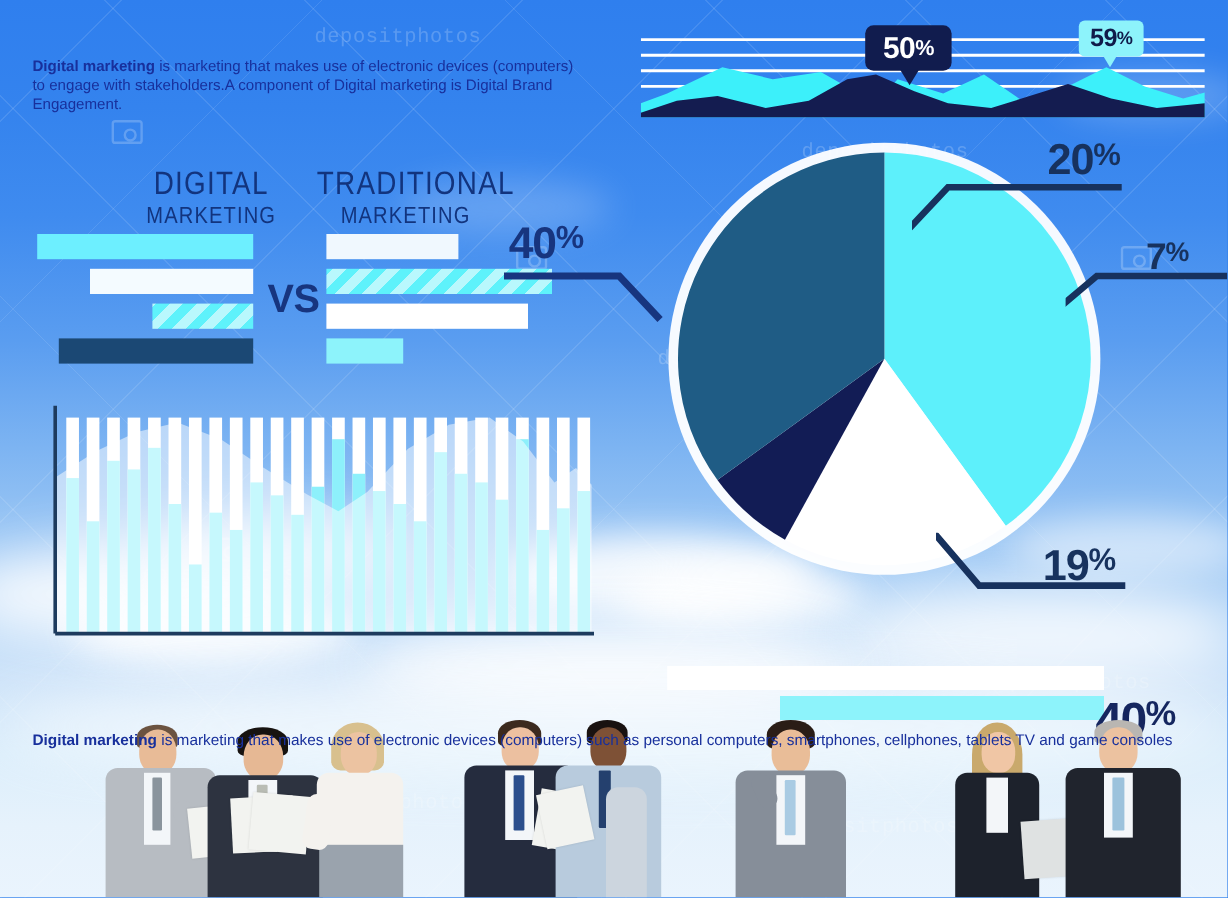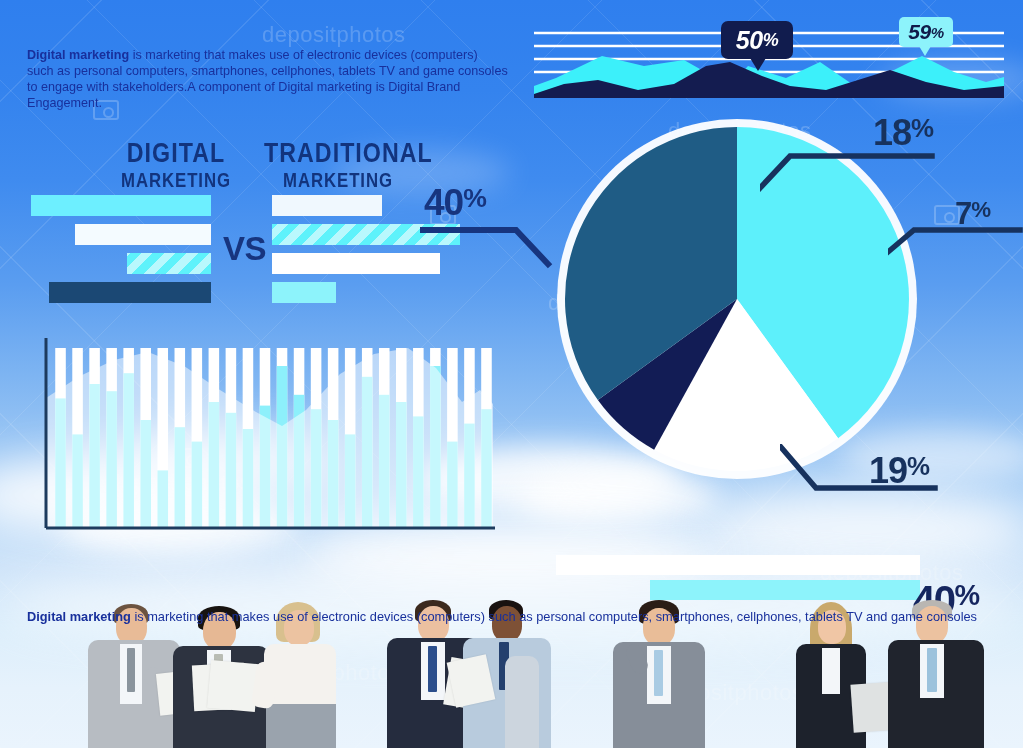--- a/index.html
+++ b/index.html
@@ -26,21 +26,21 @@
   
   .wm-grid{
     position:absolute;inset:0;
     background-image:
       repeating-linear-gradient(45deg, rgba(255,255,255,.10) 0 1px, transparent 1px 118px),
       repeating-linear-gradient(-45deg, rgba(255,255,255,.10) 0 1px, transparent 1px 118px);
     pointer-events:none;
   }
   .wm-word{
     position:absolute;color:rgba(255,255,255,.20);
-    font-size:22px;letter-spacing:.5px;font-family:Liberation Sans, sans-serif;
+    font-size:17px;letter-spacing:.5px;font-family:Liberation Mono, monospace;
     transform:rotate(0deg);white-space:nowrap;pointer-events:none;
   }
   .wm-cam{
     position:absolute;width:22px;height:16px;border:2px solid rgba(255,255,255,.22);
     border-radius:3px;pointer-events:none;
   }
   .wm-cam::after{
     content:"";position:absolute;left:50%;top:50%;width:7px;height:7px;
     margin:-3.5px 0 0 -3.5px;border:2px solid rgba(255,255,255,.22);border-radius:50%;
   }
@@ -53,21 +53,20 @@
   }
   .top-para b{font-weight:bold;}
 
   
   .area-panel{position:absolute;left:534px;top:20px;width:470px;height:78px;}
   .area-panel svg{display:block;}
   .tip{
     position:absolute;display:flex;align-items:center;justify-content:center;
     font-weight:bold;font-family:"Liberation Sans",sans-serif;
     letter-spacing:-.5px;
-    font-style:italic;
   }
   .tip-dark{
     left:721px;top:21px;width:72px;height:38px;background:#111c4e;border-radius:7px;
     color:#ffffff;font-size:25px;
   }
   .tip-dark::after{
     content:"";position:absolute;left:29px;top:37px;width:0;height:0;
     border-left:8px solid transparent;border-right:8px solid transparent;
     border-top:13px solid #111c4e;
   }
@@ -77,21 +76,21 @@
   }
   .tip-cyan::after{
     content:"";position:absolute;left:20px;top:29px;width:0;height:0;
     border-left:6px solid transparent;border-right:6px solid transparent;
     border-top:10px solid #8df3fb;
   }
   .pct-sm{font-size:.72em;vertical-align:.30em;}
 
   
   .vs-head{
-    position:absolute;color:#12347e;font-weight:bold;text-align:center;
+    position:absolute;color:#12347e;font-weight:normal;text-align:center;
     font-family:"Liberation Sans",sans-serif;line-height:1;
   }
   .vs-head .l1{font-size:27px;letter-spacing:1.2px;display:block;transform:scaleX(.86);}
   .vs-head .l2{font-size:19.5px;letter-spacing:1.1px;display:block;margin-top:4px;transform:scaleX(.86);}
   #head-digital{left:96px;top:140px;width:160px;}
   #head-trad{left:252px;top:140px;width:172px;}
   .vs-word{
     position:absolute;left:223px;top:230px;color:#17357f;font-size:33px;
     font-weight:bold;letter-spacing:-.5px;
   }
@@ -166,21 +165,20 @@
   <div class="wm-cam" style="left:430px;top:205px;"></div>
   <div class="wm-cam" style="left:934px;top:205px;"></div>
   <div class="wm-cam" style="left:806px;top:318px;"></div>
   <div class="wm-cam" style="left:176px;top:448px;"></div>
   <div class="wm-cam" style="left:93px;top:100px;"></div>
 
   <div class="top-para">
     <div>
       <b>Digital marketing</b><span> is marketing that makes use of electronic devices (computers)</span>
     </div>
-    <div>such as personal computers, smartphones, cellphones, tablets TV and game consoles</div>
     <div>to engage with stakeholders.A component of Digital marketing is Digital Brand Engagement.</div>
   </div>
 
   <div class="area-panel">
     <svg width="470" height="78" viewBox="0 0 470 78">
       <g>
         <line x1="0" y1="13" x2="470" y2="13" stroke="#ffffff" stroke-width="2.4"></line>
         <line x1="0" y1="26" x2="470" y2="26" stroke="#ffffff" stroke-width="2.4"></line>
         <line x1="0" y1="39" x2="470" y2="39" stroke="#ffffff" stroke-width="2.4"></line>
         <line x1="0" y1="52" x2="470" y2="52" stroke="#ffffff" stroke-width="2.4"></line>
@@ -294,21 +292,21 @@
       <g id="pieslices">
           <path d="M181,181 L181,9 A172,172 0 0,1 282.0990633943054,320.15092303249094 Z" fill="#5df0fb"></path>
           <path d="M181,181 L282.0990633943054,320.15092303249094 A172,172 0 0,1 98.13836805450501,331.72474896754454 Z" fill="#ffffff"></path>
           <path d="M181,181 L98.13836805450501,331.72474896754454 A172,172 0 0,1 41.84907696750906,282.0990633943054 Z" fill="#121c55"></path>
           <path d="M181,181 L41.84907696750906,282.0990633943054 A172,172 0 0,1 180.99999999999997,9 Z" fill="#1f5c85"></path>
         </g>
     </svg>
   </div>
 
   <div class="pie-label" id="lbl18">
-    <span>18</span><span class="pct-sm">%</span>
+    <span>20</span><span class="pct-sm">%</span>
   </div>
   <svg style="position:absolute;left:760px;top:148px;" width="180" height="50">
     <polyline points="0,40 30,8 172,8" fill="none" stroke="#17325e" stroke-width="5.5" stroke-linecap="square"></polyline>
   </svg>
 
   <div class="pie-label" id="lbl7">
     <span>7</span><span class="pct-sm">%</span>
   </div>
   <svg style="position:absolute;left:888px;top:222px;" width="135" height="40">
     <polyline points="0,30 26,8 132,8" fill="none" stroke="#17325e" stroke-width="5.5" stroke-linecap="square"></polyline>

